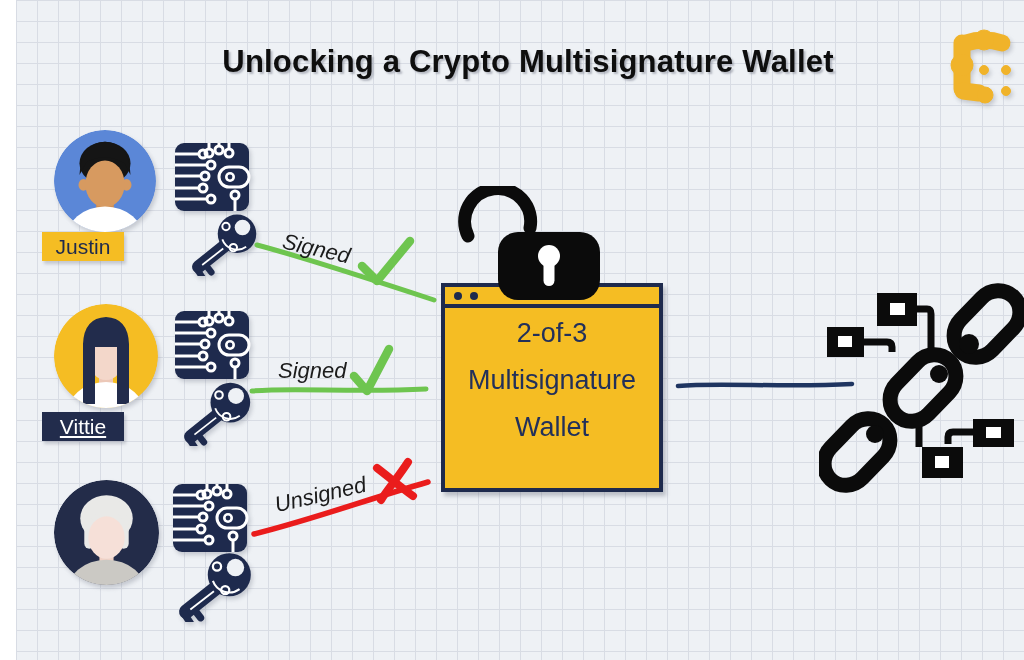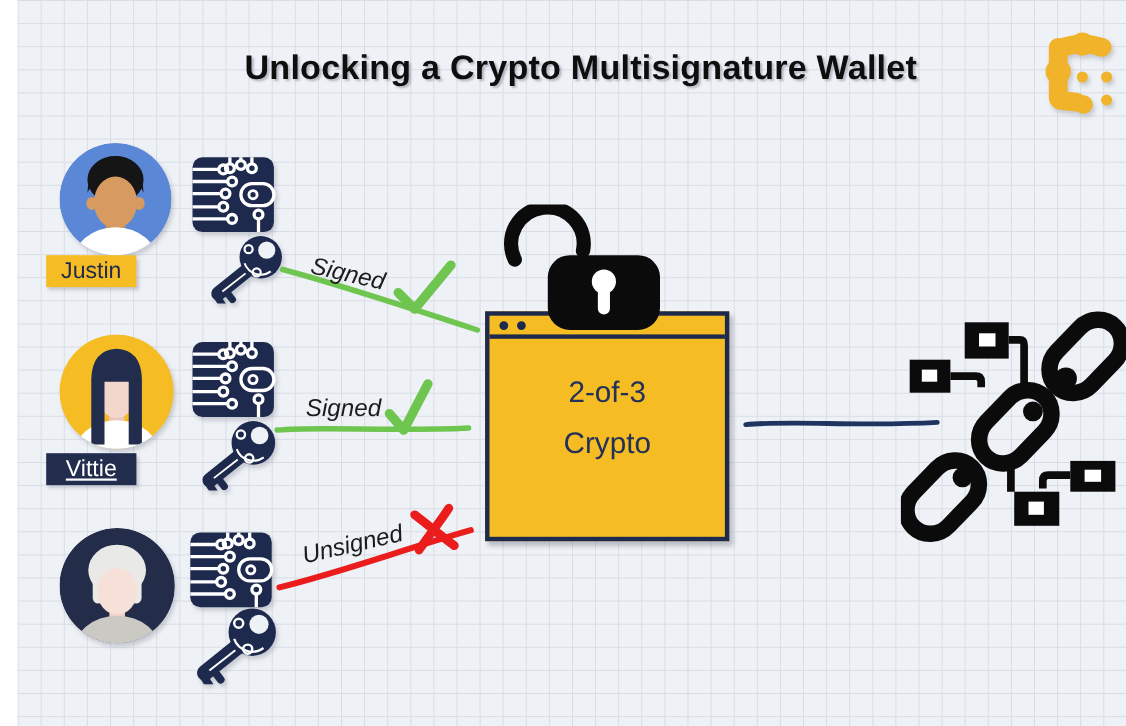--- a/index.html
+++ b/index.html
@@ -276,21 +276,22 @@
   <div class="hand-label" style="left:258px; top:482px; transform:rotate(-13deg);">Unsigned</div>
 
 
   <div class="wallet-box">
     <div class="wallet-header">
       <div class="wallet-dot"></div>
       <div class="wallet-dot"></div>
     </div>
     <div class="wallet-body">
       <div>2-of-3</div>
-      <div>Crypto</div>
+      <div>Multisignature</div>
+      <div>Wallet</div>
     </div>
   </div>
 
   <svg class="abs" style="left:436px; top:186px;" width="160" height="120" viewBox="0 0 160 120">
     <path d="M 16 50 A 33 33 0 1 1 78 42" stroke="#0b0b0b" stroke-width="13" fill="none" stroke-linecap="round"></path>
     <rect x="46" y="46" width="102" height="68" rx="20" fill="#0b0b0b"></rect>
     <circle cx="97" cy="70" r="11" fill="#ffffff"></circle>
     <rect x="91.5" y="74" width="11" height="26" rx="5.5" fill="#ffffff"></rect>
   </svg>
 

